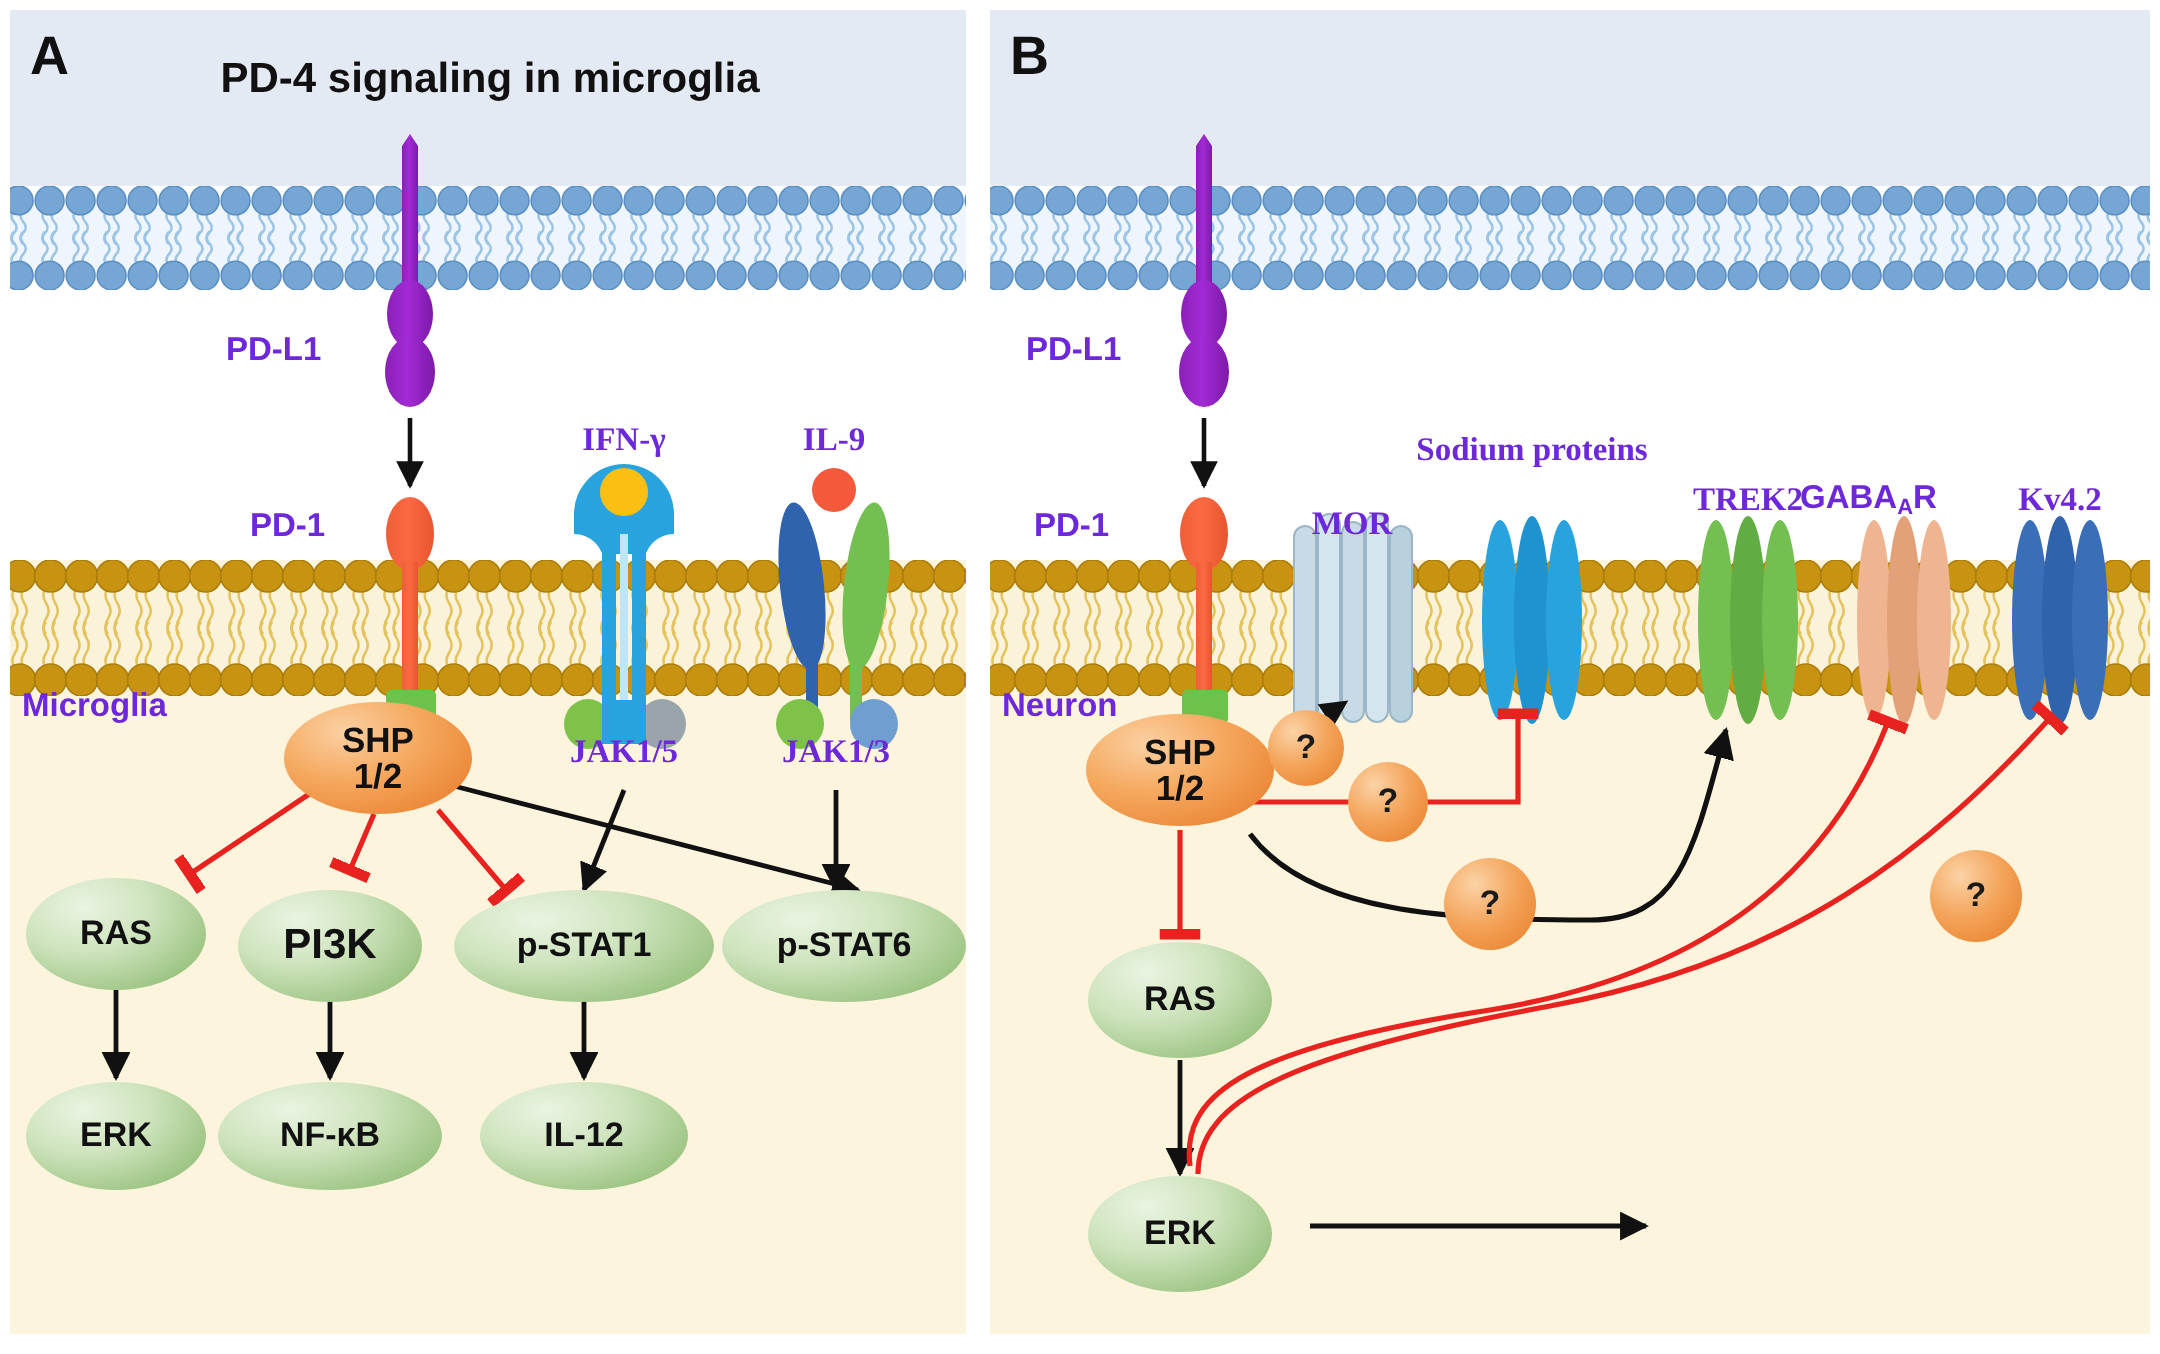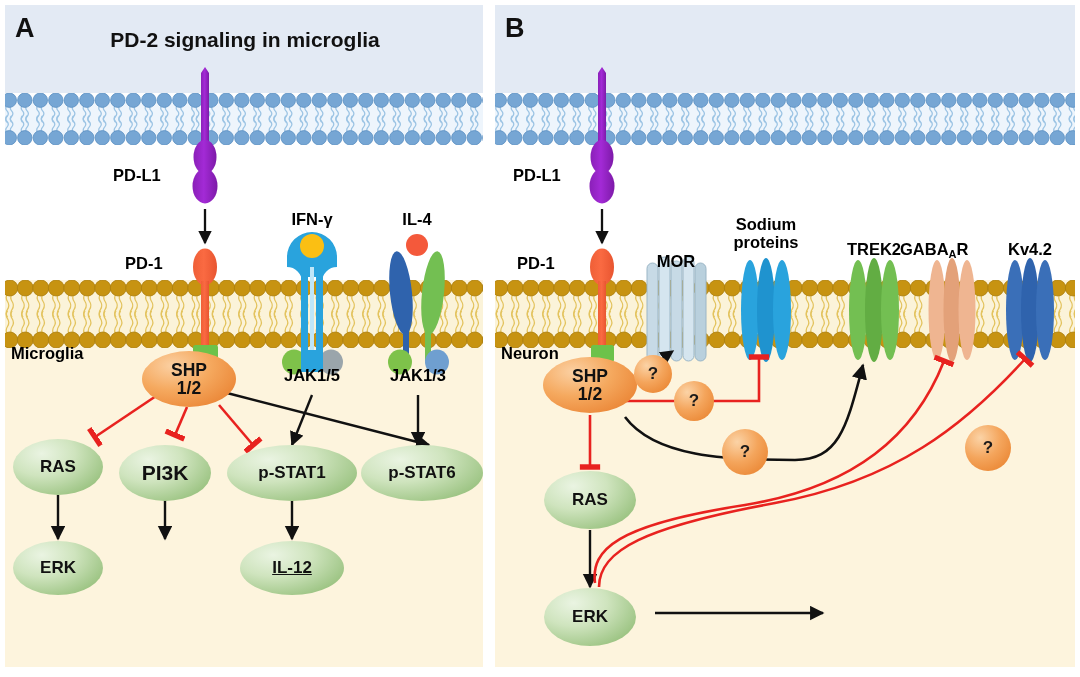--- a/index.html
+++ b/index.html
@@ -10,22 +10,22 @@
   #panelA{left:5px;width:478px;}
   #panelB{left:495px;width:580px;}
 
   .sky{position:absolute;left:0;top:0;width:100%;height:88px;background:#e3eaf4;}
   .cyto{position:absolute;left:0;width:100%;background:#fdf4dd;}
   .interstitial{position:absolute;left:0;width:100%;background:#ffffff;}
 
   .panel-letter{position:absolute;font-size:27px;font-weight:700;color:#111;line-height:1;}
   .panel-title{position:absolute;font-size:21px;font-weight:700;color:#111;text-align:center;line-height:1;}
 
-  .lbl{position:absolute;font-size:16.5px;font-weight:700;color:#000000;line-height:1.08;white-space:nowrap;}
-  .lbl.c{transform:translateX(-50%);text-align:center;white-space:normal;}
+  .lbl{position:absolute;font-size:16.5px;font-weight:700;color:#6d28d9;line-height:1.08;white-space:nowrap;}
+  .lbl.c{transform:translateX(-50%);text-align:center;white-space:normal;font-family:Liberation Serif, serif;}
   .lbl sub{font-size:11px;vertical-align:baseline;position:relative;top:3px;}
 
   .oval{position:absolute;border-radius:50%;display:flex;align-items:center;justify-content:center;
         text-align:center;font-weight:700;color:#111;line-height:1.05;}
   .green{background:radial-gradient(ellipse at 32% 26%, #eaf4e2 0%, #cfe4be 38%, #9ec585 78%, #8fbb77 100%);}
   .orange{background:radial-gradient(ellipse at 32% 26%, #fbd0a2 0%, #f5a95f 42%, #ea8434 85%, #e07c2c 100%);}
   .qdot{position:absolute;border-radius:50%;display:flex;align-items:center;justify-content:center;
         font-size:17px;font-weight:700;color:#1a1a1a;
         background:radial-gradient(circle at 33% 28%, #fbd3a6 0%, #f4a55c 45%, #e9832f 90%);}
 
@@ -38,21 +38,21 @@
 
 <div id="stage">
 
   <div class="panel" id="panelA">
     <div class="sky"></div>
     <div class="interstitial" style="top:88px;height:52px"></div>
     <div class="interstitial" style="top:140px;height:135px"></div>
     <div class="cyto" style="top:275px;height:387px"></div>
 
     <div class="panel-letter" style="left: 10px; top: 10px; z-index: 4;">A</div>
-    <div class="panel-title" style="left: 60px; top: 24px; width: 360px; z-index: 4;">PD-2 signaling in microglia</div>
+    <div class="panel-title" style="left: 60px; top: 24px; width: 360px; z-index: 4;">PD-4 signaling in microglia</div>
 
     <div class="memb" id="membA-blue" style="top: 88px; height: 52px; z-index: 1;">
         <svg width="478" height="52" style="display: block;">
           <rect x="0" y="7.2" width="478" height="37.6" fill="#eef5fc"></rect>
           <path d="M2.0,12.2 Q-0.6,15.1 2.0,17.9 Q4.6,20.7 2.0,23.5 Q-0.6,26.4 2.0,29.2" fill="none" stroke="#9cc4e4" stroke-width="1.25"></path>
           <path d="M6.6,12.2 Q4.0,15.1 6.6,17.9 Q9.2,20.7 6.6,23.5 Q4.0,26.4 6.6,29.2" fill="none" stroke="#9cc4e4" stroke-width="1.25"></path>
           <path d="M2.0,39.8 Q-0.6,36.9 2.0,34.1 Q4.6,31.3 2.0,28.5 Q-0.6,25.6 2.0,22.8" fill="none" stroke="#9cc4e4" stroke-width="1.25"></path>
           <path d="M6.6,39.8 Q4.0,36.9 6.6,34.1 Q9.2,31.3 6.6,28.5 Q4.0,25.6 6.6,22.8" fill="none" stroke="#9cc4e4" stroke-width="1.25"></path>
           <circle cx="4.3" cy="7.2" r="7.2" fill="#76a6d4" stroke="#5b8fc2" stroke-width="0.8"></circle>
           <circle cx="4.3" cy="44.8" r="7.2" fill="#76a6d4" stroke="#5b8fc2" stroke-width="0.8"></circle>
@@ -506,36 +506,37 @@
 
       <line x1="160" y1="490" x2="160" y2="534" stroke="#111" stroke-width="2.4" marker-end="url(#arrA)"></line>
 
       <line x1="287" y1="490" x2="287" y2="534" stroke="#111" stroke-width="2.4" marker-end="url(#arrA)"></line>
     </svg>
 
     <div class="lbl" style="left: 108px; top: 162px; z-index: 4;">PD-L1</div>
     <div class="lbl" style="left: 120px; top: 250px; z-index: 4;">PD-1</div>
     <div class="lbl" style="left: 6px; top: 340px; z-index: 4;">Microglia</div>
     <div class="lbl c" style="left: 307px; top: 206px; z-index: 4;">IFN-γ</div>
-    <div class="lbl c" style="left: 412px; top: 206px; z-index: 4;">IL-4</div>
+    <div class="lbl c" style="left: 412px; top: 206px; z-index: 4;">IL-9</div>
     <div class="lbl c" style="left: 307px; top: 362px; z-index: 4;">JAK1/5</div>
     <div class="lbl c" style="left: 413px; top: 362px; z-index: 4; text-align: right;">JAK1/3</div>
 
     <div class="oval orange" style="left: 137px; top: 346px; width: 94px; height: 56px; flex-direction: column; font-size: 17.5px; z-index: 4;">
       <span>SHP</span>
       <span>1/2</span>
     </div>
 
     <div class="oval green" style="left: 8px; top: 434px; width: 90px; height: 56px; font-size: 17px; z-index: 4;">RAS</div>
     <div class="oval green" style="left: 114px; top: 440px; width: 92px; height: 56px; font-size: 21px; z-index: 4;">PI3K</div>
     <div class="oval green" style="left: 222px; top: 440px; width: 130px; height: 56px; font-size: 17px; z-index: 4;">p-STAT1</div>
     <div class="oval green" style="left: 356px; top: 440px; width: 122px; height: 56px; font-size: 17px; z-index: 4;">p-STAT6</div>
 
     <div class="oval green" style="left: 8px; top: 536px; width: 90px; height: 54px; font-size: 17px; z-index: 4;">ERK</div>
-    <div class="oval green" style="left: 235px; top: 536px; width: 104px; height: 54px; font-size: 17px; z-index: 4; text-decoration: underline;">IL-12</div>
+    <div class="oval green" style="left: 104px; top: 536px; width: 112px; height: 54px; font-size: 17px; z-index: 4;">NF-κB</div>
+    <div class="oval green" style="left: 235px; top: 536px; width: 104px; height: 54px; font-size: 17px; z-index: 4;">IL-12</div>
   </div>
 
   <div class="panel" id="panelB">
     <div class="sky"></div>
     <div class="interstitial" style="top:88px;height:52px"></div>
     <div class="interstitial" style="top:140px;height:135px"></div>
     <div class="cyto" style="top:275px;height:387px"></div>
 
     <div class="panel-letter" style="left: 10px; top: 10px; z-index: 4;">B</div>
 

